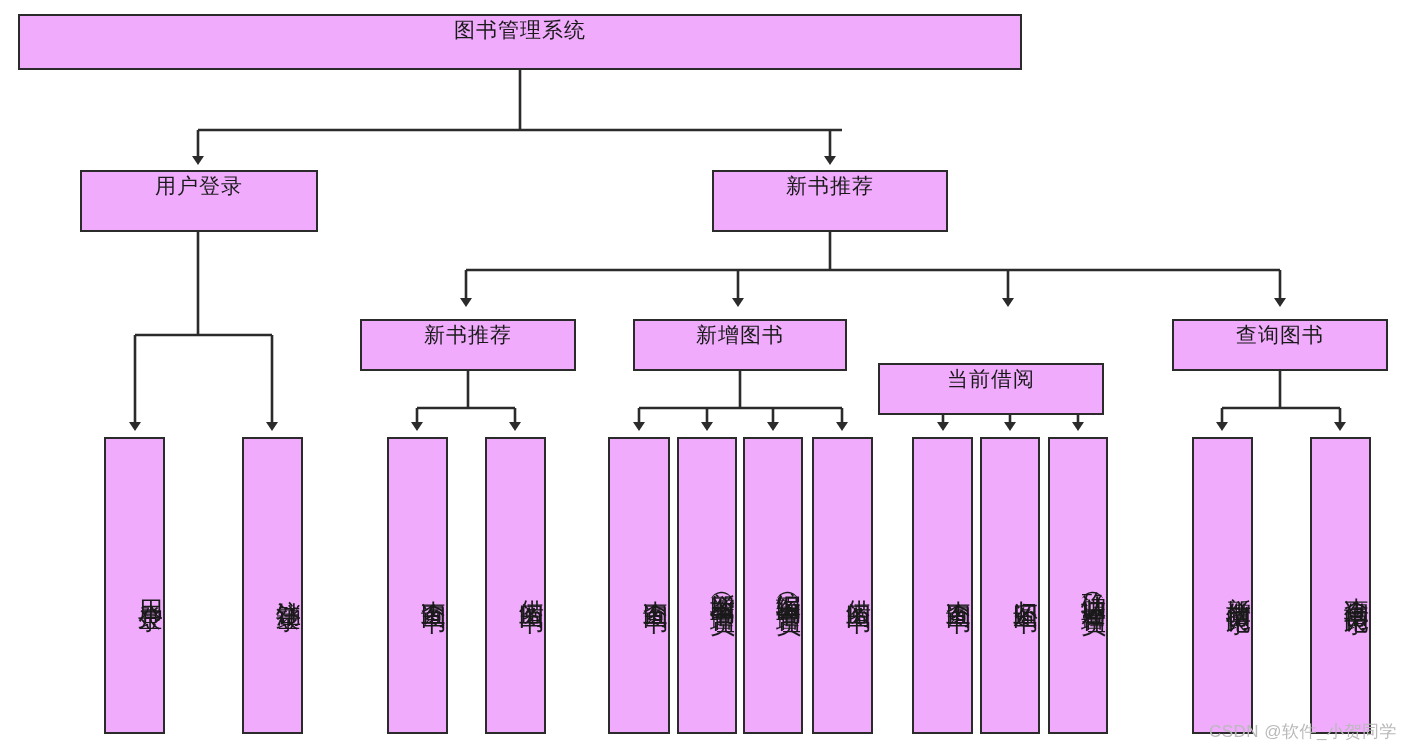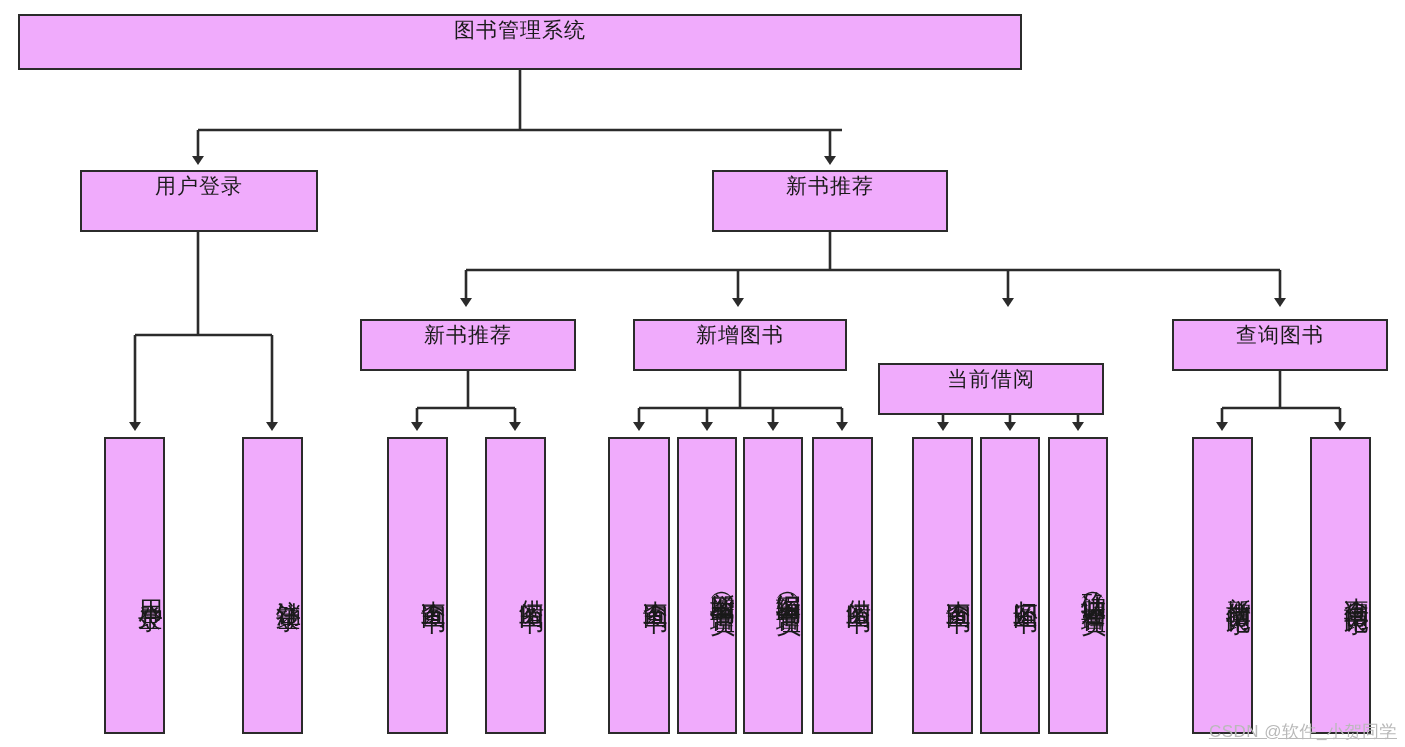--- a/index.html
+++ b/index.html
@@ -54,21 +54,20 @@
     white-space: nowrap;
   }
   .watermark {
     position: absolute;
     right: 8px;
     bottom: 4px;
     font-size: 17px;
     color: #b9b9b9;
     white-space: nowrap;
     letter-spacing: 0.5px;
-    text-decoration: underline;
   }
 </style>
 </head>
 <body>
 
 <div id="canvas">
 
   <svg class="wires" viewBox="0 0 1405 747">
     <defs>
       <marker id="arrow" markerWidth="10" markerHeight="12" refX="2" refY="6" orient="auto" markerUnits="userSpaceOnUse">

